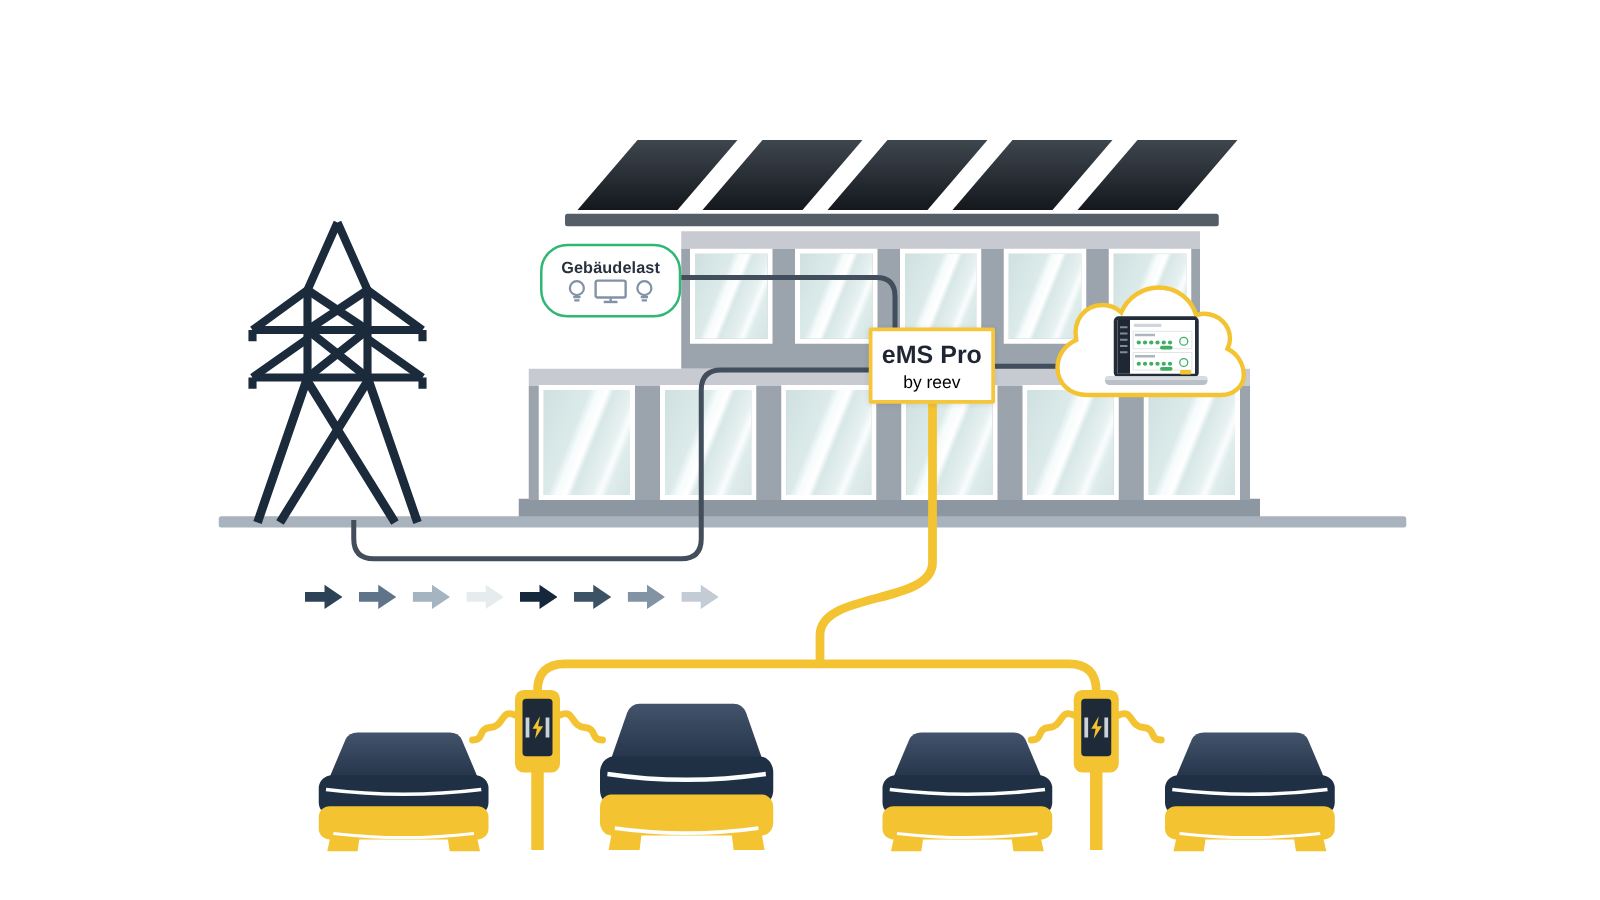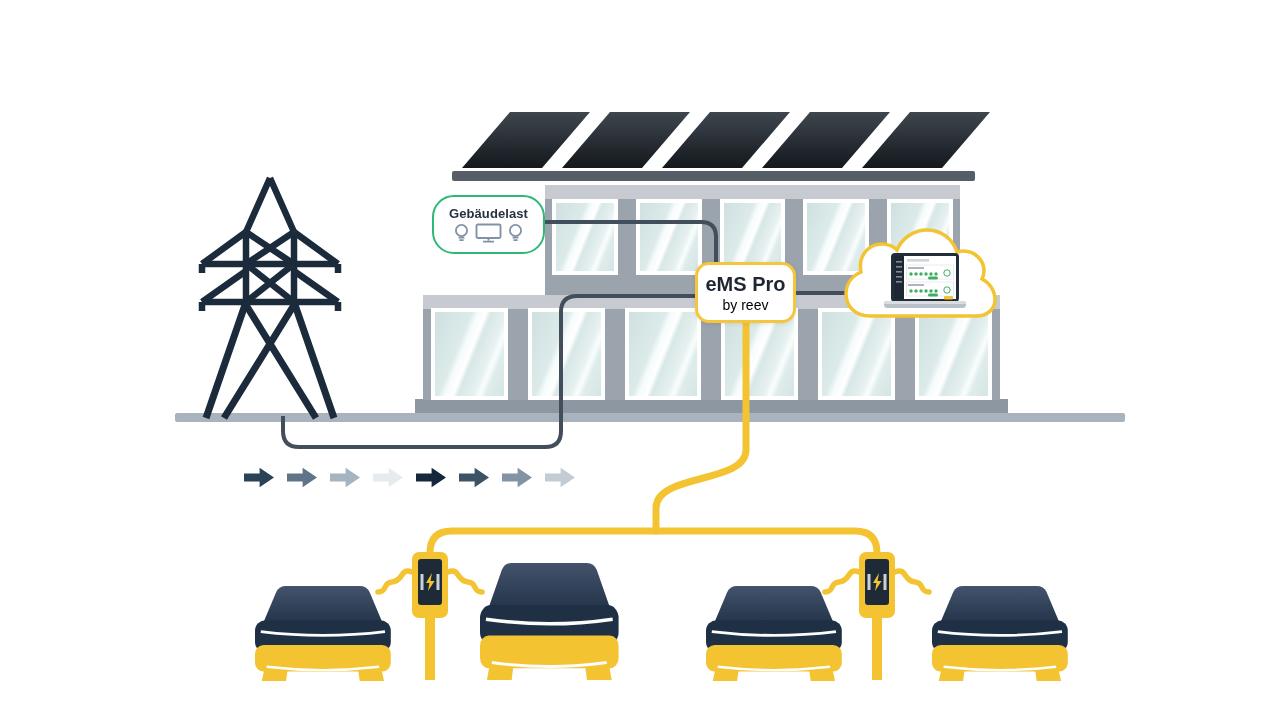--- a/index.html
+++ b/index.html
@@ -33,21 +33,21 @@
 
   
   .badge{left:432px;top:195px;width:113px;height:59px;background:#fff;
     border:2.5px solid var(--accent-green,#2FB873);border-radius:22px;
     display:flex;flex-direction:column;align-items:center;justify-content:center;gap:2px;box-sizing:border-box;}
   .badge-title{font-size:13px;font-weight:bold;color:#28323F;letter-spacing:.1px;}
   .badge-icons{display:flex;align-items:center;gap:5px;}
 
   
   .ems{left:695px;top:262px;width:101px;height:61px;background:#fff;
-    border:3px solid #F5C63C;border-radius:14px;box-shadow:0 1px 4px rgba(40,50,60,.10);
+    border:3px solid #F5C63C;border-radius:2px;box-shadow:0 1px 4px rgba(40,50,60,.10);
     display:flex;flex-direction:column;align-items:center;justify-content:center;box-sizing:border-box;}
   .ems-title{font-size:20px;font-weight:bold;color:#1E2633;}
   .ems-sub{font-size:14px;color:#000000;margin-top:1px;}
 
   svg{display:block;}
   .layer{left:0;top:0;width:1280px;height:720px;pointer-events:none;}
 </style>
 </head>
 <body>
 

